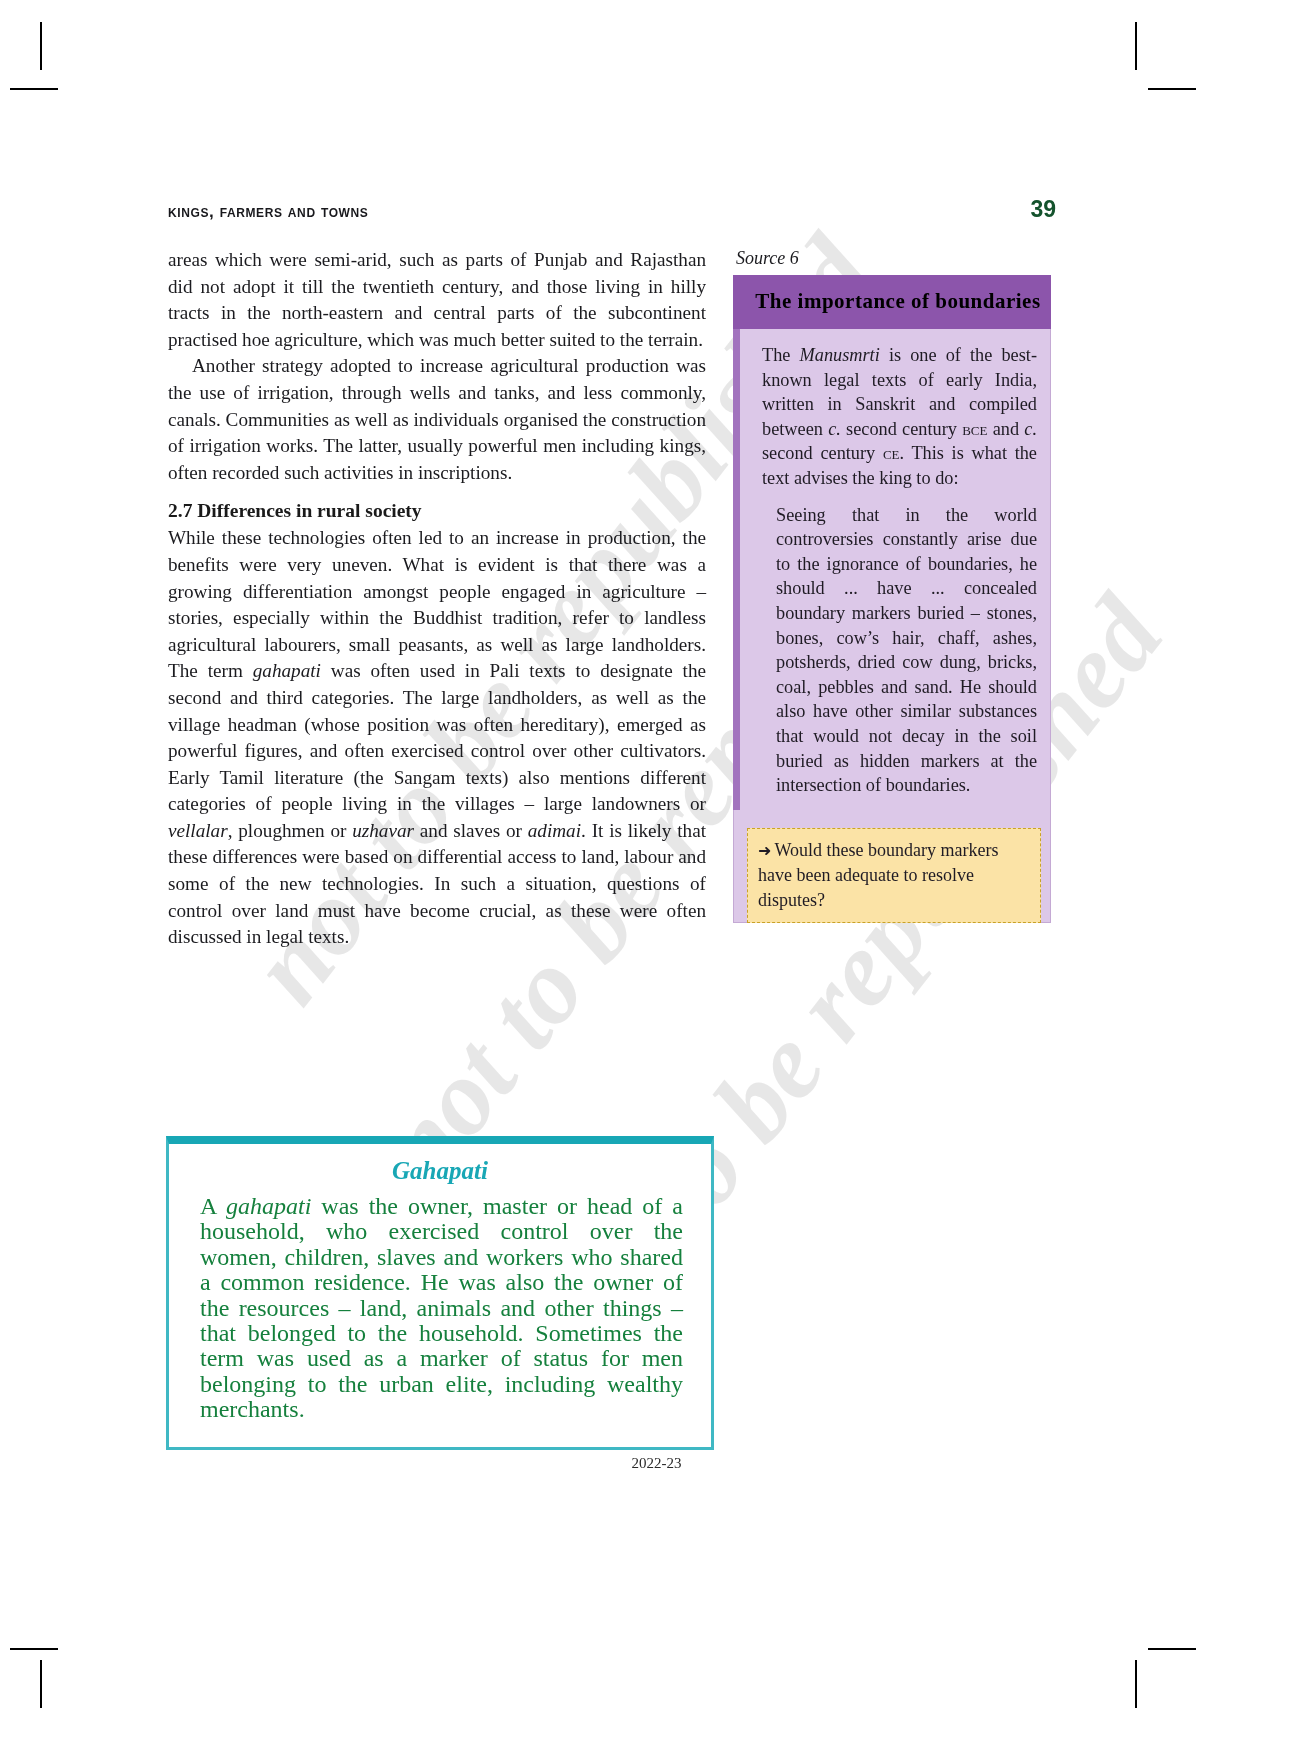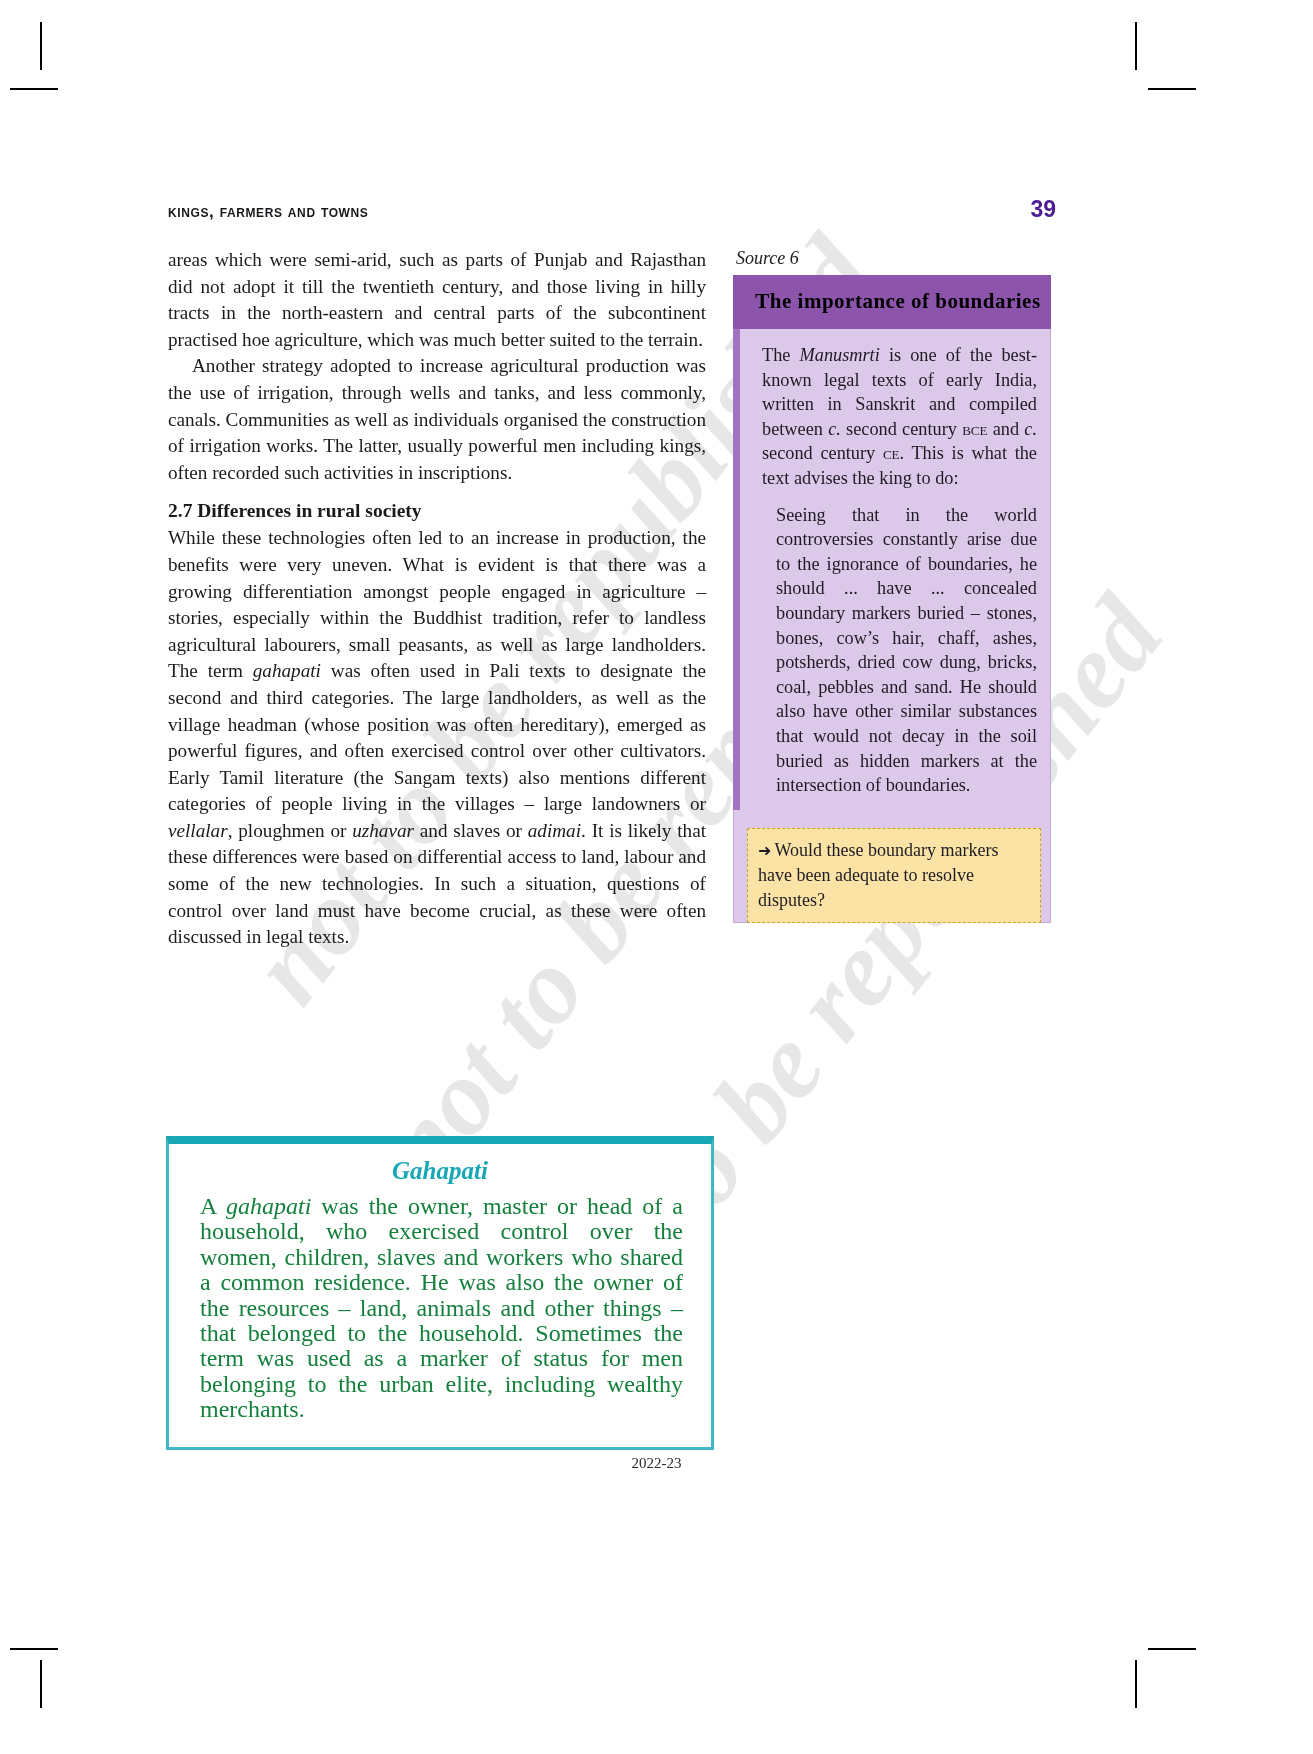--- a/index.html
+++ b/index.html
@@ -70,21 +70,21 @@
     letter-spacing: 0.6px;
     font-variant: small-caps;
     text-transform: lowercase;
     color: #18181c;
   }
   #runhead .chaptitle::first-letter { }
   #runhead .folio {
     font-family: "Liberation Sans", sans-serif;
     font-weight: 700;
     font-size: 23px;
-    color: #4c1d95;
+    color: #14532d;
   }
 
   
   #leftcol {
     position: absolute;
     left: 168px;
     top: 247px;
     width: 538px;
     z-index: 10;
   }

